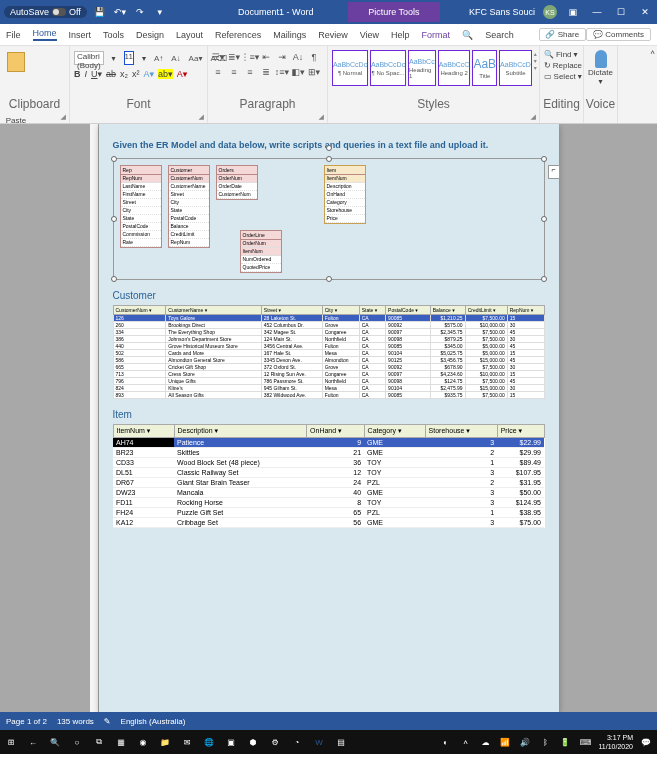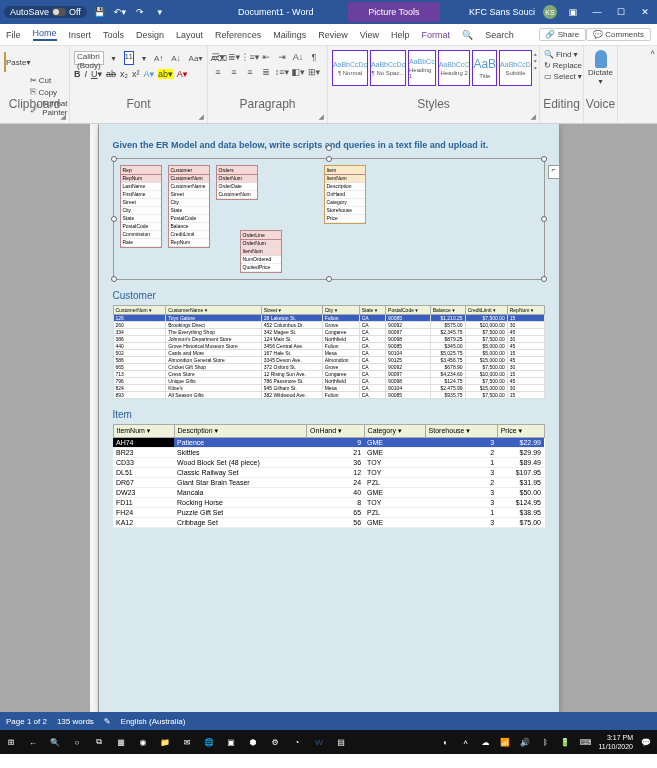--- a/index.html
+++ b/index.html
@@ -26,21 +26,21 @@
 .tabs .spacer { flex: 1; }
 .tabs .right { display: flex; align-items: center; }
 .share-btn { border: 1px solid #ccc; padding: 1px 6px; border-radius: 2px; font-size: 8px; }
 
 
 .ribbon { height: 78px; background: #f3f3f3; border-bottom: 1px solid #d0d0d0; display: flex; font-size: 8px; color: #444; }
 .group { border-right: 1px solid #e1e1e1; padding: 2px 4px 0; display: flex; flex-direction: column; position: relative; }
 .group-label { position: absolute; bottom: 12px; left: 50%; transform: translateX(-50%); color: #666; font-size: 12px; }
 .group .dlg { position: absolute; bottom: 2px; right: 3px; color: #888; font-size: 7px; }
 .clipboard { width: 70px; }
-.clipboard .paste { display: flex; flex-direction: row; align-items: center; float: left; width: 24px; margin-top: 4px; }
+.clipboard .paste { display: flex; flex-direction: column; align-items: center; float: left; width: 24px; margin-top: 4px; gap: 44px; }
 .clipboard .paste .icon { width: 18px; height: 20px; background: #f4c869; border: 1px solid #c49a3a; }
 .clipboard .side { margin-left: 26px; display: flex; flex-direction: column; gap: 2px; margin-top: 4px; font-size: 8px; }
 .clipboard .side div { display: flex; gap: 2px; align-items: center; }
 .font-group { width: 138px; }
 .font-row1 { display: flex; gap: 8px; align-items: center; margin-top: 3px; }
 .font-name { border: 1px solid #bbb; background: #fff; width: 56px; height: 14px; padding: 0 2px; }
 .font-size { border: 1px solid #1d4ed8; background: #fff; width: 18px; height: 14px; text-align: center; }
 .font-mini { font-size: 8px; color: #555; }
 .font-row2 { display: flex; gap: 4px; margin-top: 4px; align-items: center; }
 .font-row2 span { font-size: 9px; }

